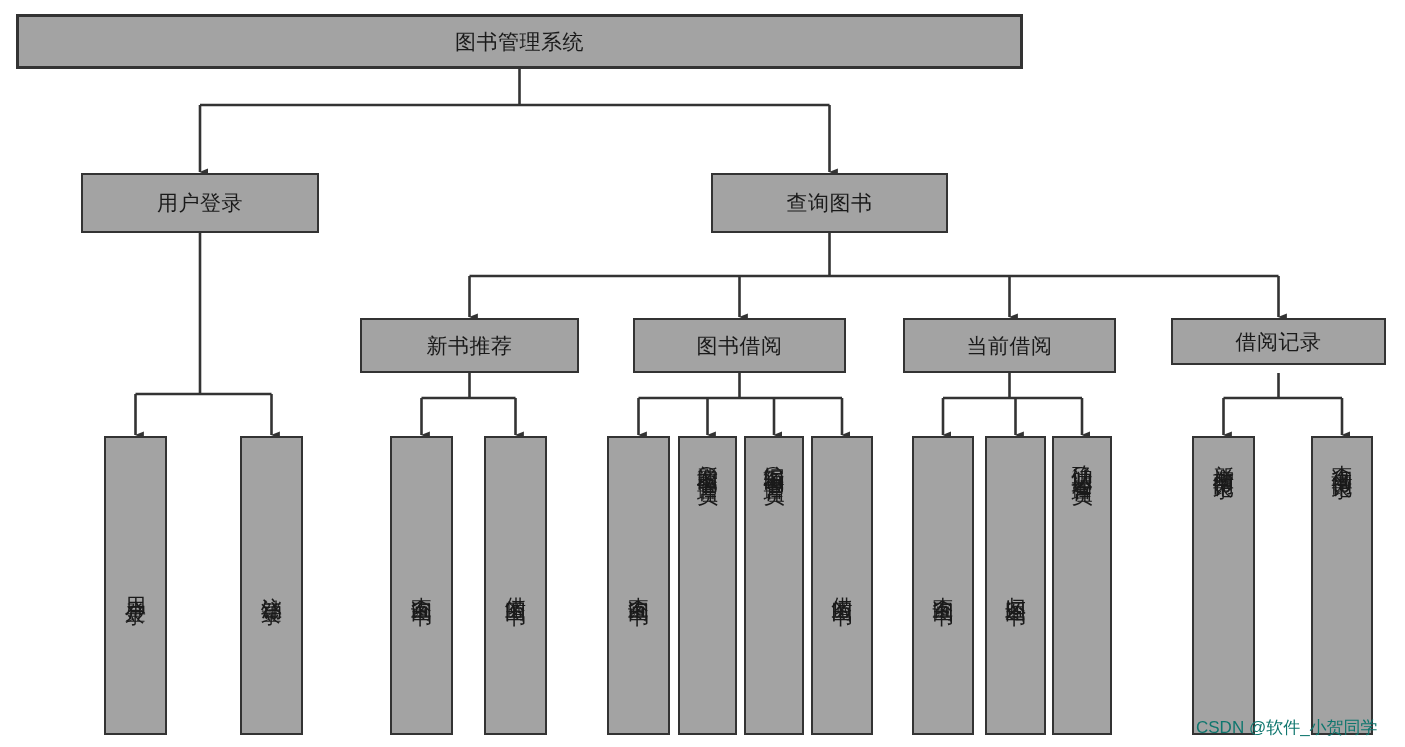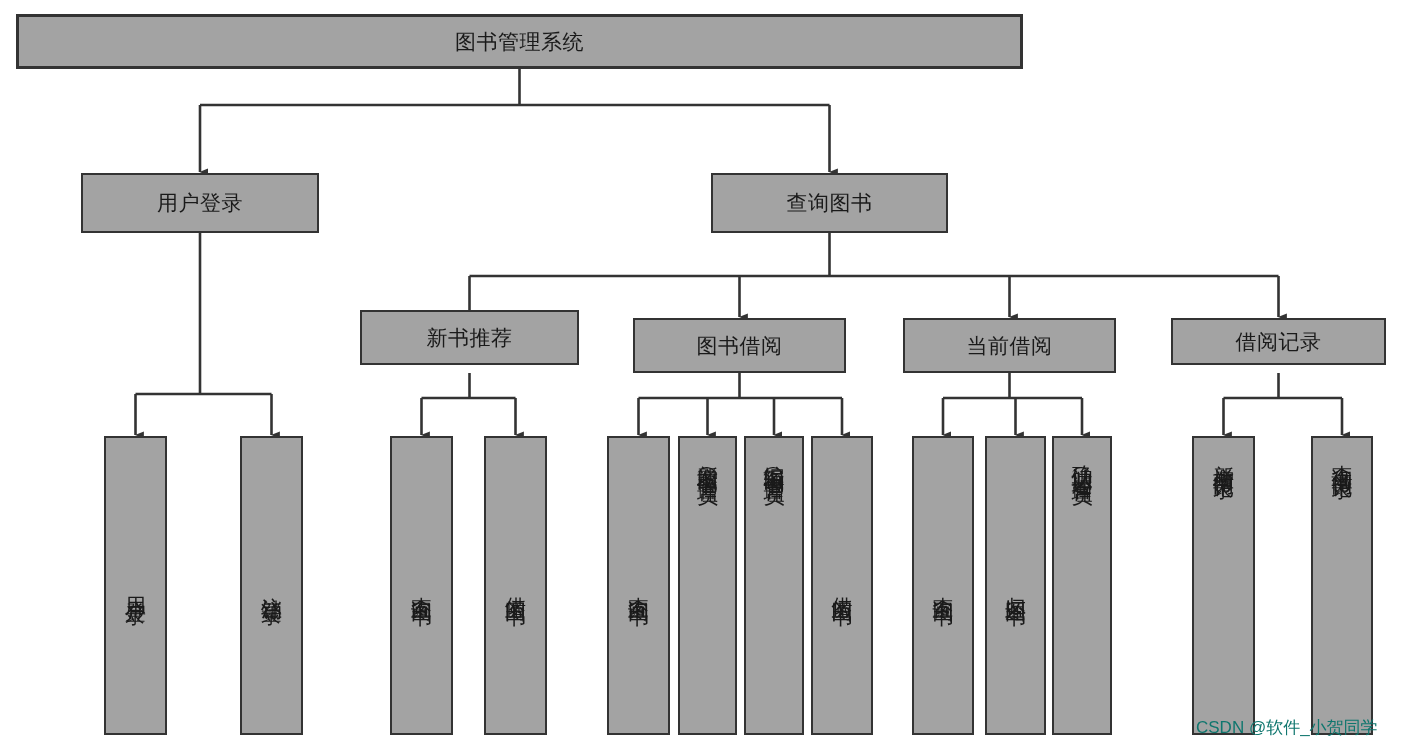--- a/index.html
+++ b/index.html
@@ -119,21 +119,21 @@
   <div id="node-layer">
       <div class="node-box level-0" style="left: 16px; top: 14px; width: 1007px; height: 55px;">
         <span class="node-label-h">图书管理系统</span>
       </div>
       <div class="node-box level-1" style="left: 81px; top: 173px; width: 238px; height: 60px;">
         <span class="node-label-h">用户登录</span>
       </div>
       <div class="node-box level-1" style="left: 711px; top: 173px; width: 237px; height: 60px;">
         <span class="node-label-h">查询图书</span>
       </div>
-      <div class="node-box level-2" style="left: 360px; top: 310px; width: 219px; height: 55px;">
+      <div class="node-box level-2" style="left: 360px; top: 318px; width: 219px; height: 55px;">
         <span class="node-label-h">新书推荐</span>
       </div>
       <div class="node-box level-2" style="left: 633px; top: 318px; width: 213px; height: 55px;">
         <span class="node-label-h">图书借阅</span>
       </div>
       <div class="node-box level-2" style="left: 903px; top: 318px; width: 213px; height: 55px;">
         <span class="node-label-h">当前借阅</span>
       </div>
       <div class="node-box level-2" style="left: 1171px; top: 318px; width: 215px; height: 47px;">
         <span class="node-label-h">借阅记录</span>

